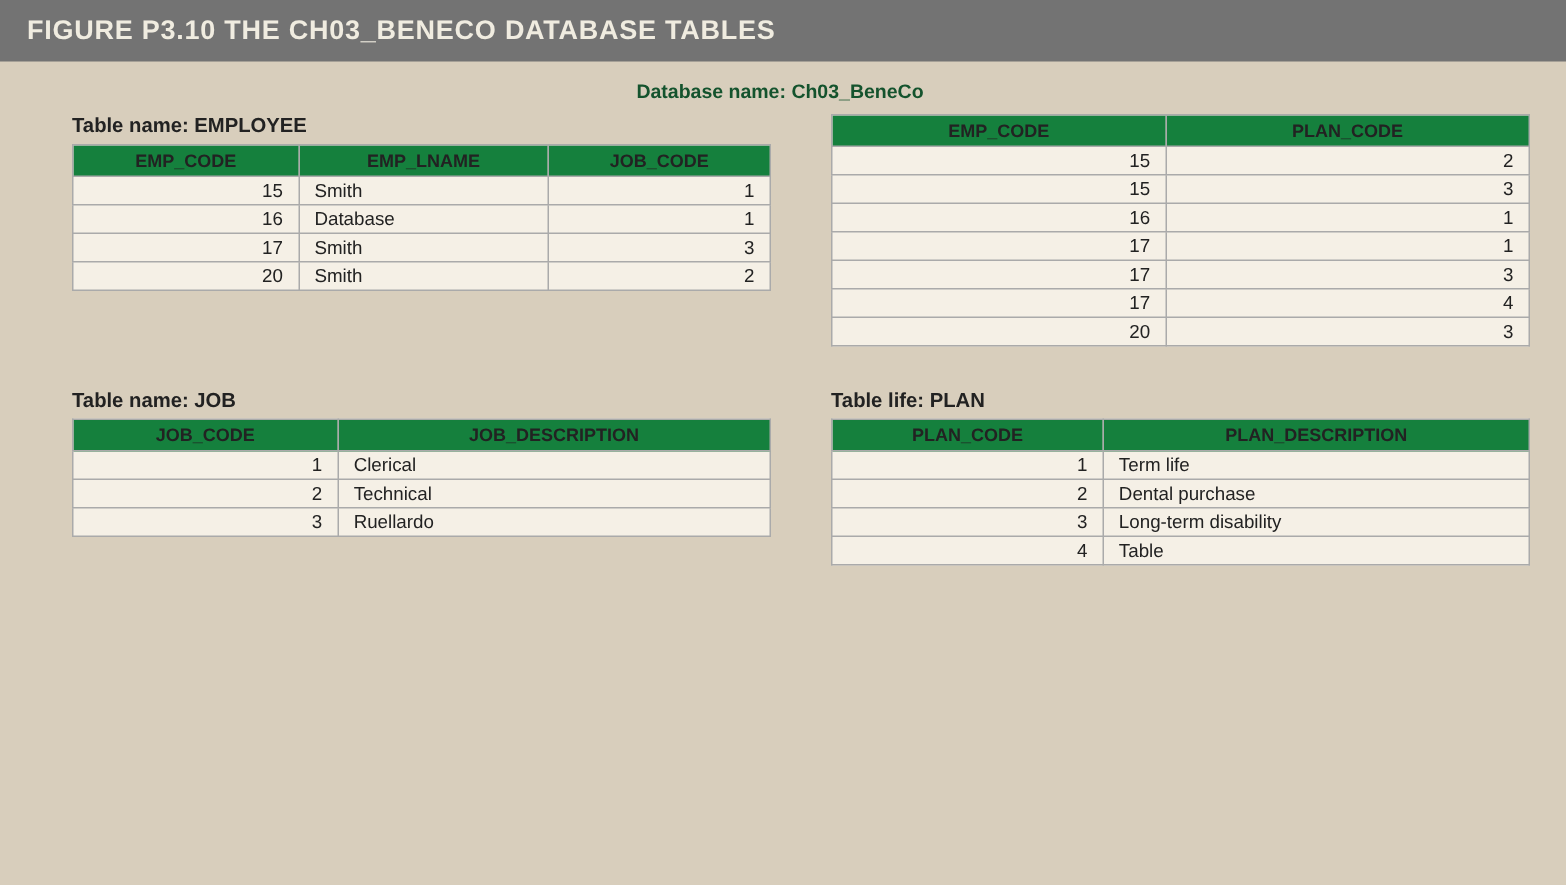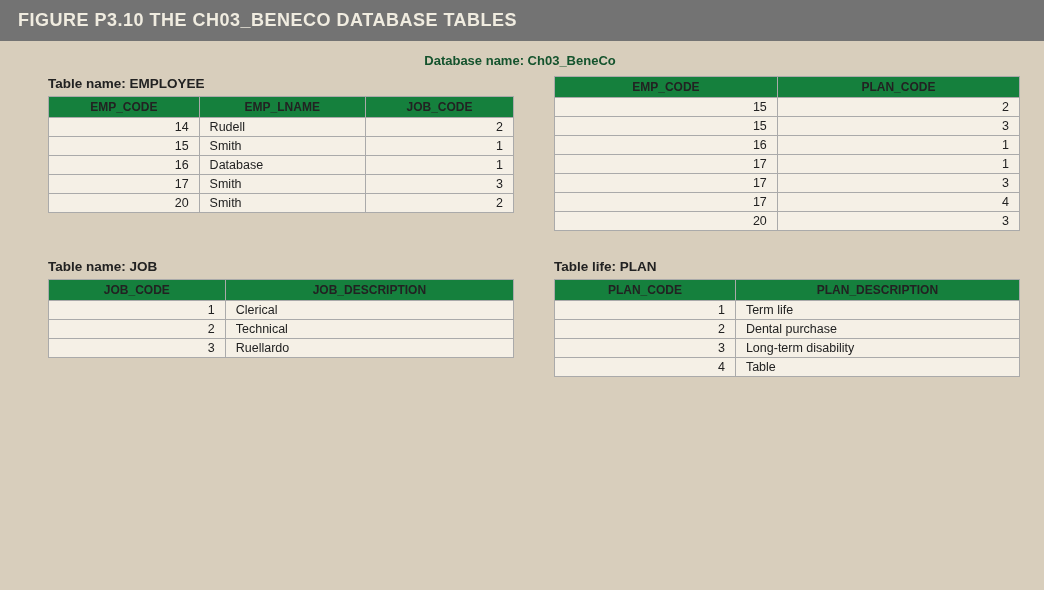--- a/index.html
+++ b/index.html
@@ -104,25 +104,20 @@
       <div class="table-title">Table name: EMPLOYEE</div>
       <table>
         <thead>
           <tr>
             <th>EMP_CODE</th>
             <th>EMP_LNAME</th>
             <th>JOB_CODE</th>
           </tr>
         </thead>
         <tbody id="employee-tbody">
-        <tr>
-      <td class="num">14</td>
-      <td class="text-left">Rudell</td>
-      <td class="num">2</td>
-    </tr>
             <tr>
       <td class="num">15</td>
       <td class="text-left">Smith</td>
       <td class="num">1</td>
     </tr>
             <tr>
       <td class="num">16</td>
       <td class="text-left">Database</td>
       <td class="num">1</td>
     </tr>

